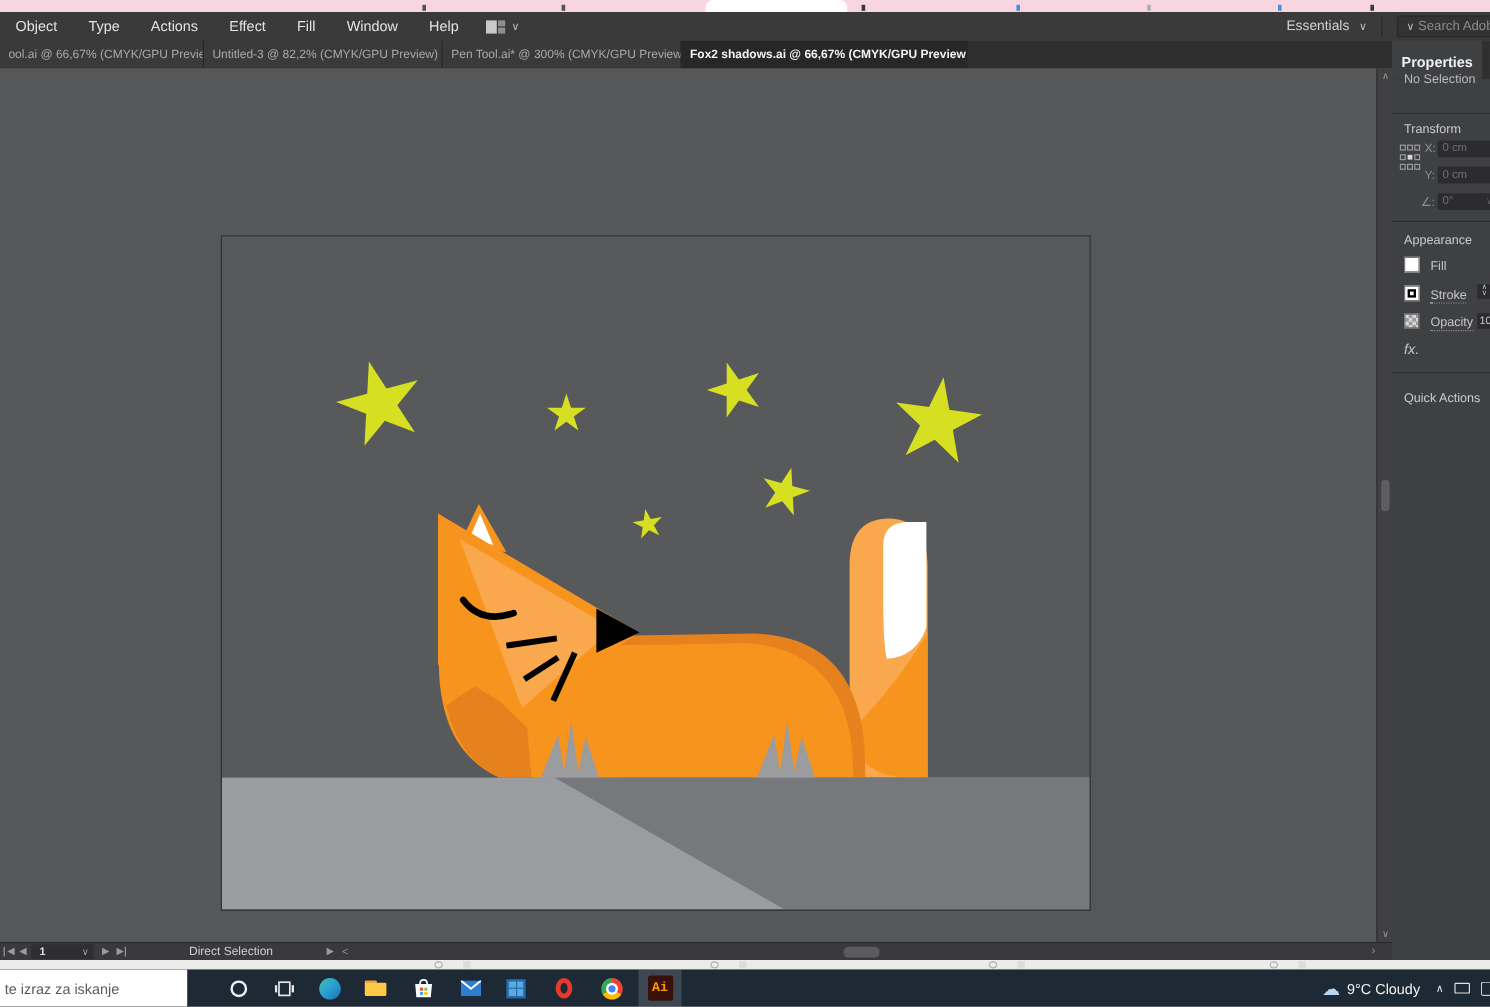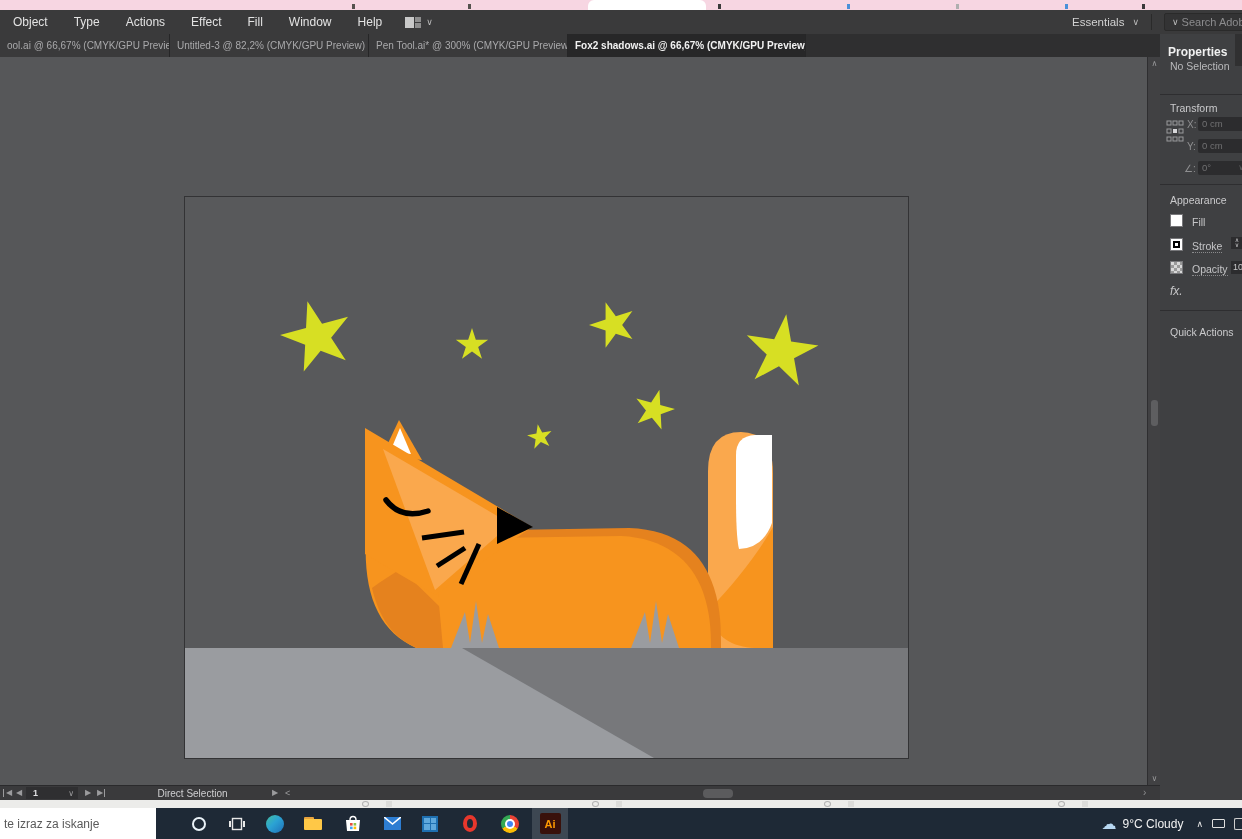--- a/index.html
+++ b/index.html
@@ -92,21 +92,21 @@
   .edge { width:18px; height:18px; border-radius:50%; background:linear-gradient(135deg,#45BF9E 0%,#2BA3D4 45%,#1F6FB8 100%); }
   .folder { position:relative; width:18px; height:13px; }
   .folder .bk { position:absolute; left:0; top:0; width:10px; height:4px; background:#E8A33D; border-radius:1px; }
   .folder .fr { position:absolute; left:0; top:2px; width:18px; height:11px; background:#FFC847; border-radius:1px; }
   .photos { width:16px; height:16px; background:#1E6FB0; display:grid; grid-template-columns:1fr 1fr; gap:1px; padding:2px; }
   .photos i { background:#5FA8DC; }
   .opera { width:14px; height:17px; border:4px solid #E8372C; border-radius:50%; }
   .chrome { position:relative; width:18px; height:18px; border-radius:50%; background:conic-gradient(#EA4335 0 33.3%, #FBBC05 0 66.6%, #34A853 0); }
   .chrome .w { position:absolute; left:4px; top:4px; width:10px; height:10px; background:#FFF; border-radius:50%; }
   .chrome .b { position:absolute; left:6px; top:6px; width:6px; height:6px; background:#4285F4; border-radius:50%; }
-  .ai-ic { width:21px; height:21px; background:#39110B; border-radius:2px; display:flex; align-items:center; justify-content:center; color:#FF9A00; font-size:11px; font-weight:bold; }
+  .ai-ic { width:21px; height:21px; background:#39110B; border-radius:2px; display:flex; align-items:center; justify-content:center; color:#FF9A00; font-size:11px; font-weight:bold;font-family:Liberation Mono, monospace; }
   .tb-right { position:absolute; right:0; top:0; height:31px; display:flex; align-items:center; color:#FFFFFF; }
   .cloud { color:#B8D8F2; font-size:15px; margin-right:6px; }
   .wtxt { font-size:12px; color:#F2F2F2; margin-right:4px; }
   .tray-chev { color:#E6E6E6; font-size:9px; margin:0 9px; }
   .tray-ic { width:13px; height:9px; border:1px solid #E0E0E0; border-radius:1px; margin-right:9px; }
   .tray-cut { width:10px; height:12px; border:1px solid #CFCFCF; border-radius:2px 0 0 2px; border-right:none; margin-right:-2px; }
 </style>
 </head>
 <body>
 

